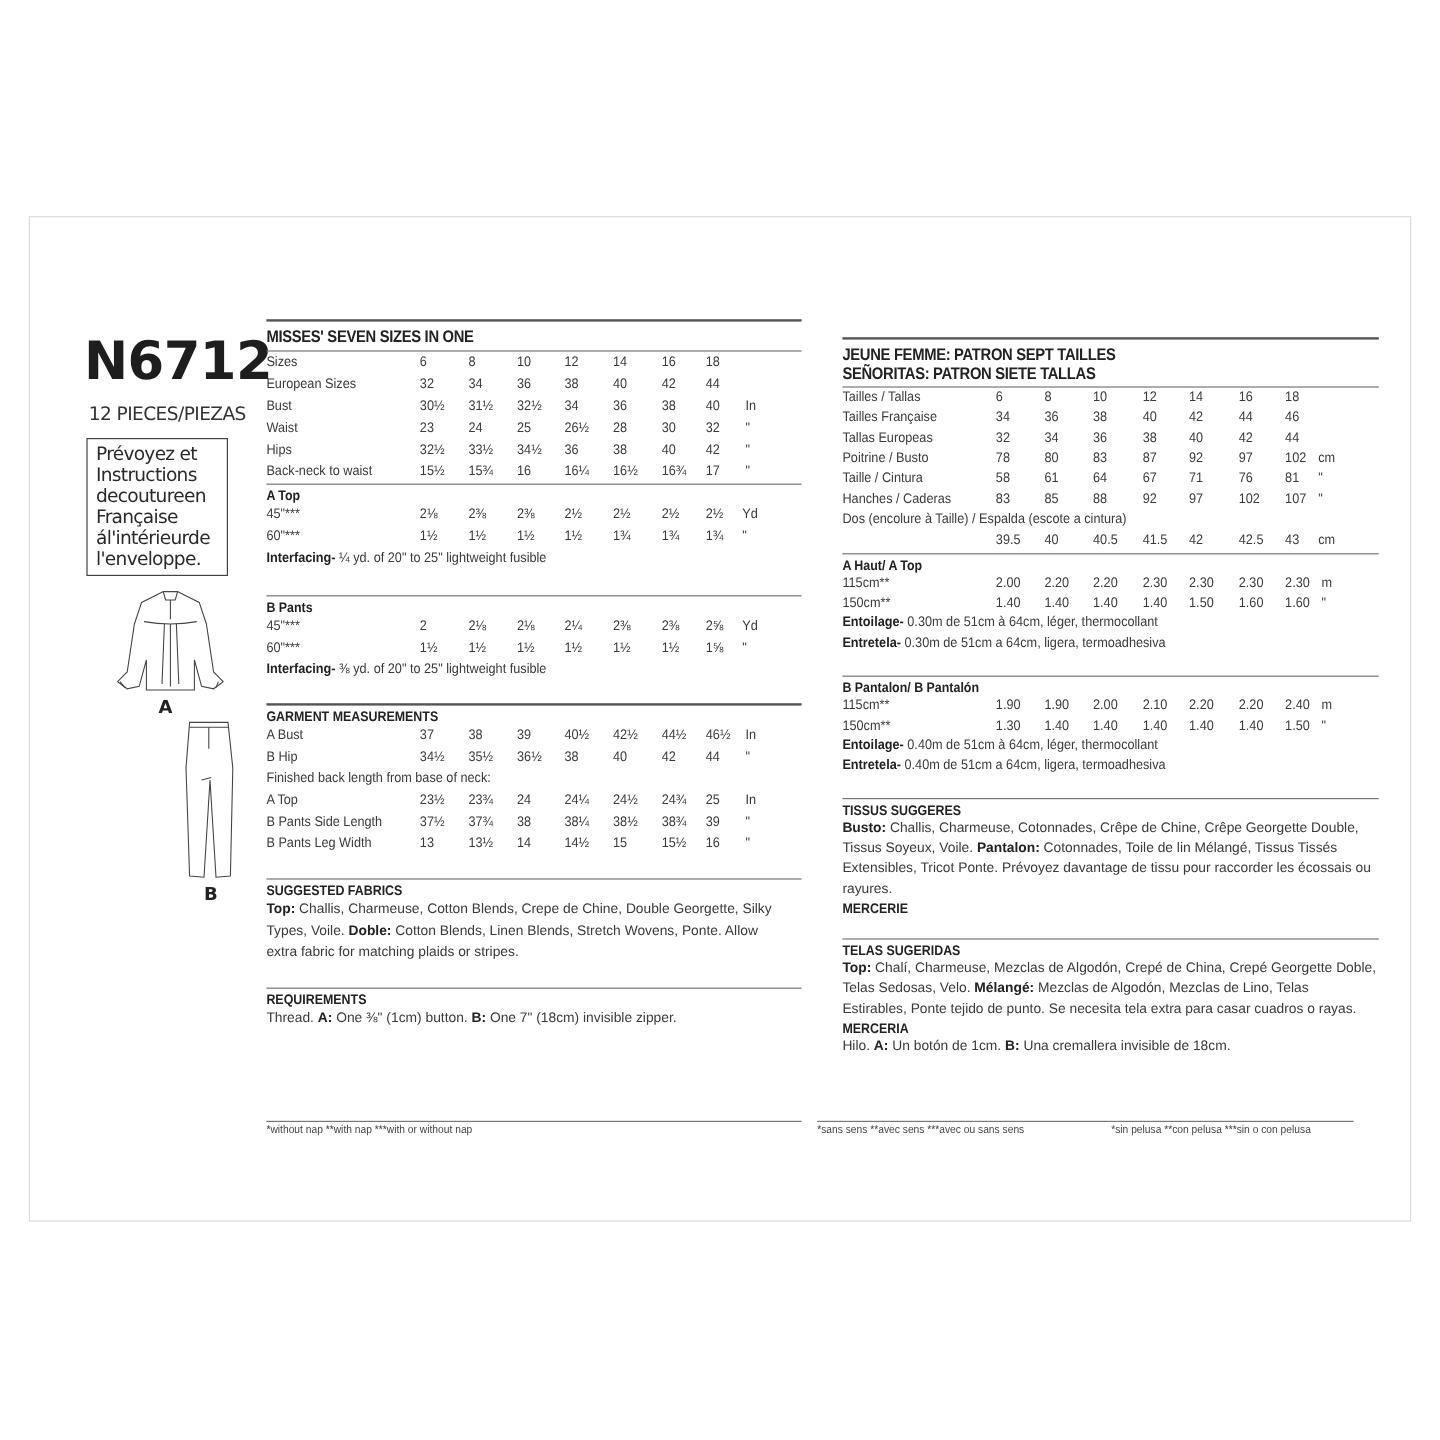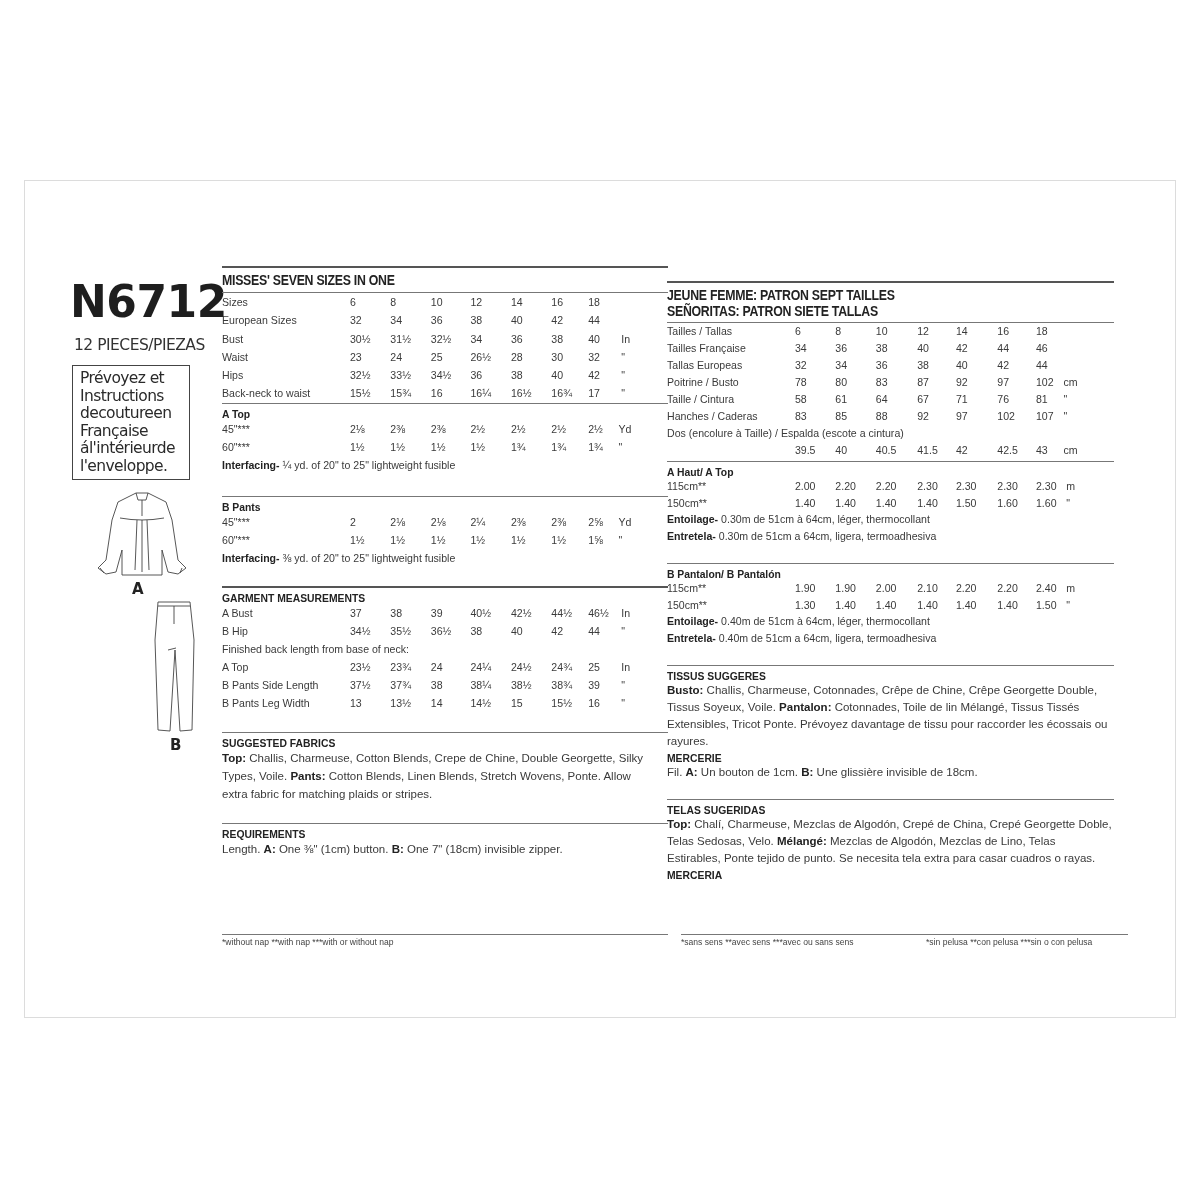--- a/index.html
+++ b/index.html
@@ -244,29 +244,29 @@
         <span style="left: 227px;">14</span>
         <span style="left: 270px;">14½</span>
         <span style="left: 314px;">15</span>
         <span style="left: 358px;">15½</span>
         <span style="left: 398px;">16</span>
         <span style="left: 434px;">"</span>
       </div>
     </div>
   <div class="rule" style="margin-top:20px"></div>
   <div class="sub-title" style="margin-top:4px">SUGGESTED FABRICS</div>
-  <div class="para" style="width:430px"><b>Top:</b><span> Challis, Charmeuse, Cotton Blends, Crepe de Chine, Double Georgette, Silky Types, Voile. </span><b>Pants:</b><span> Cotton Blends, Linen Blends, Stretch Wovens, Ponte. Allow extra fabric for matching plaids or stripes.</span></div>
+  <div class="para" style="width:430px"><b>Top:</b><span> Challis, Charmeuse, Cotton Blends, Crepe de Chine, Double Georgette, Silky Types, Voile. </span><b>Doble:</b><span> Cotton Blends, Linen Blends, Stretch Wovens, Ponte. Allow extra fabric for matching plaids or stripes.</span></div>
   <div class="rule" style="margin-top:20px"></div>
   <div class="sub-title" style="margin-top:4px">REQUIREMENTS</div>
-  <div class="para"><span>Length. </span><b>A:</b><span> One ⅜" (1cm) button. </span><b>B:</b><span> One 7" (18cm) invisible zipper.</span></div>
+  <div class="para"><span>Thread. </span><b>A:</b><span> One ⅜" (1cm) button. </span><b>B:</b><span> One 7" (18cm) invisible zipper.</span></div>
 </div>
 <div class="abs rule" style="left:222px;top:934px;width:446px"></div>
 <div class="abs foot" style="left:222px;top:936px">*without nap   **with nap   ***with or without nap</div>
 
-<div class="col" style="left:667px;top:281px;width:447px">
+<div class="col" style="left:702px;top:281px;width:447px">
   <div class="rule-thick"></div>
   <div class="sect-title" style="margin-top:4px;height:16px">JEUNE FEMME: PATRON SEPT TAILLES</div>
   <div class="sect-title" style="height:18px">SEÑORITAS: PATRON SIETE TALLAS</div>
   <div class="rule" style="margin-top:1px"></div>
   <div id="fr-body" style="--rh:17px">
       <div class="row cond" style="height: 17px; line-height: 17px;">
         <span class="lbl">Tailles / Tallas</span>
         <span style="left: 139px;">6</span>
         <span style="left: 183px;">8</span>
         <span style="left: 227px;">10</span>
@@ -401,21 +401,21 @@
         <span style="left: 401px;">1.50</span>
         <span style="left: 434px;">"</span>
       </div>
     </div>
   <div class="para cond" style="line-height:17px"><b>Entoilage-</b><span> 0.40m de 51cm à 64cm, léger, thermocollant</span></div>
   <div class="para cond" style="line-height:17px"><b>Entretela-</b><span> 0.40m de 51cm a 64cm, ligera, termoadhesiva</span></div>
   <div class="rule" style="margin-top:18px"></div>
   <div class="sub-title" style="margin-top:4px">TISSUS SUGGERES</div>
   <div class="para" style="width:445px;line-height:17px"><b>Busto:</b><span> Challis, Charmeuse, Cotonnades, Crêpe de Chine, Crêpe Georgette Double, Tissus Soyeux, Voile. </span><b>Pantalon:</b><span> Cotonnades, Toile de lin Mélangé, Tissus Tissés Extensibles, Tricot Ponte. Prévoyez davantage de tissu pour raccorder les écossais ou rayures.</span></div>
   <div class="sub-title" style="margin-top:2px">MERCERIE</div>
-  <div class="para" style="line-height:17px"><span>Fil. </span><b>A:</b><span> Un bouton de 1cm. </span><b>B:</b><span> Une glissière invisible de 18cm.</span></div>
   <div class="rule" style="margin-top:18px"></div>
   <div class="sub-title" style="margin-top:4px">TELAS SUGERIDAS</div>
   <div class="para" style="width:445px;line-height:17px"><b>Top:</b><span> Chalí, Charmeuse, Mezclas de Algodón, Crepé de China, Crepé Georgette Doble, Telas Sedosas, Velo. </span><b>Mélangé:</b><span> Mezclas de Algodón, Mezclas de Lino, Telas Estirables, Ponte tejido de punto. Se necesita tela extra para casar cuadros o rayas.</span></div>
   <div class="sub-title" style="margin-top:2px">MERCERIA</div>
+  <div class="para" style="line-height:17px"><span>Hilo. </span><b>A:</b><span> Un botón de 1cm. </span><b>B:</b><span> Una cremallera invisible de 18cm.</span></div>
 </div>
 <div class="abs rule" style="left:681px;top:934px;width:447px"></div>
 <div class="abs foot" style="left:681px;top:936px">*sans sens   **avec sens   ***avec ou sans sens</div>
 <div class="abs foot" style="left:926px;top:936px">*sin pelusa   **con pelusa   ***sin o con pelusa</div>
 
 </body></html>

